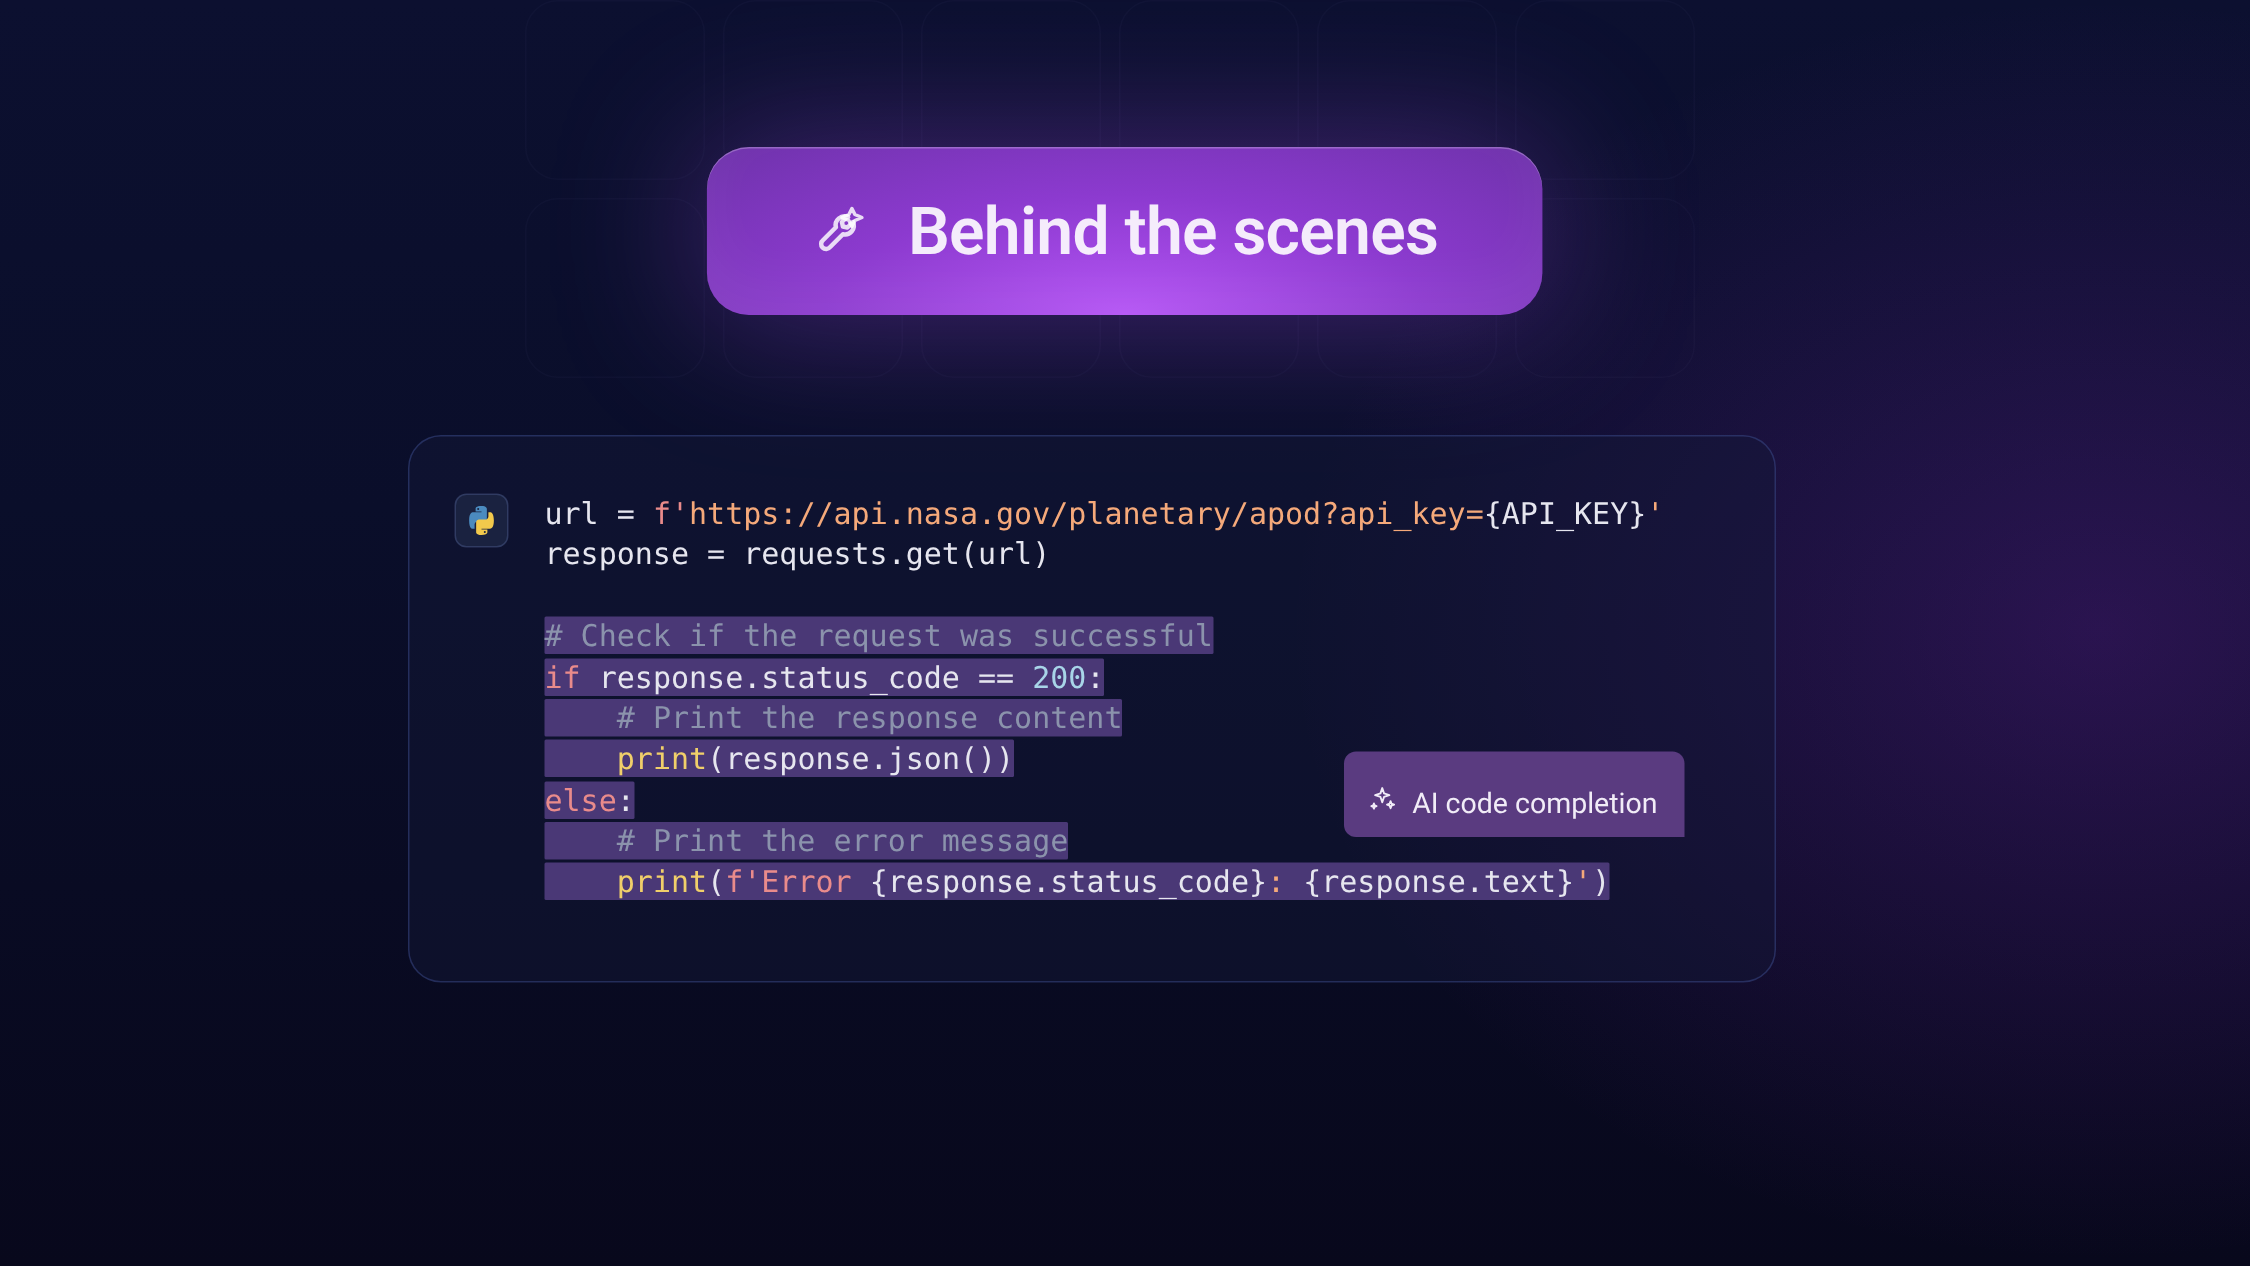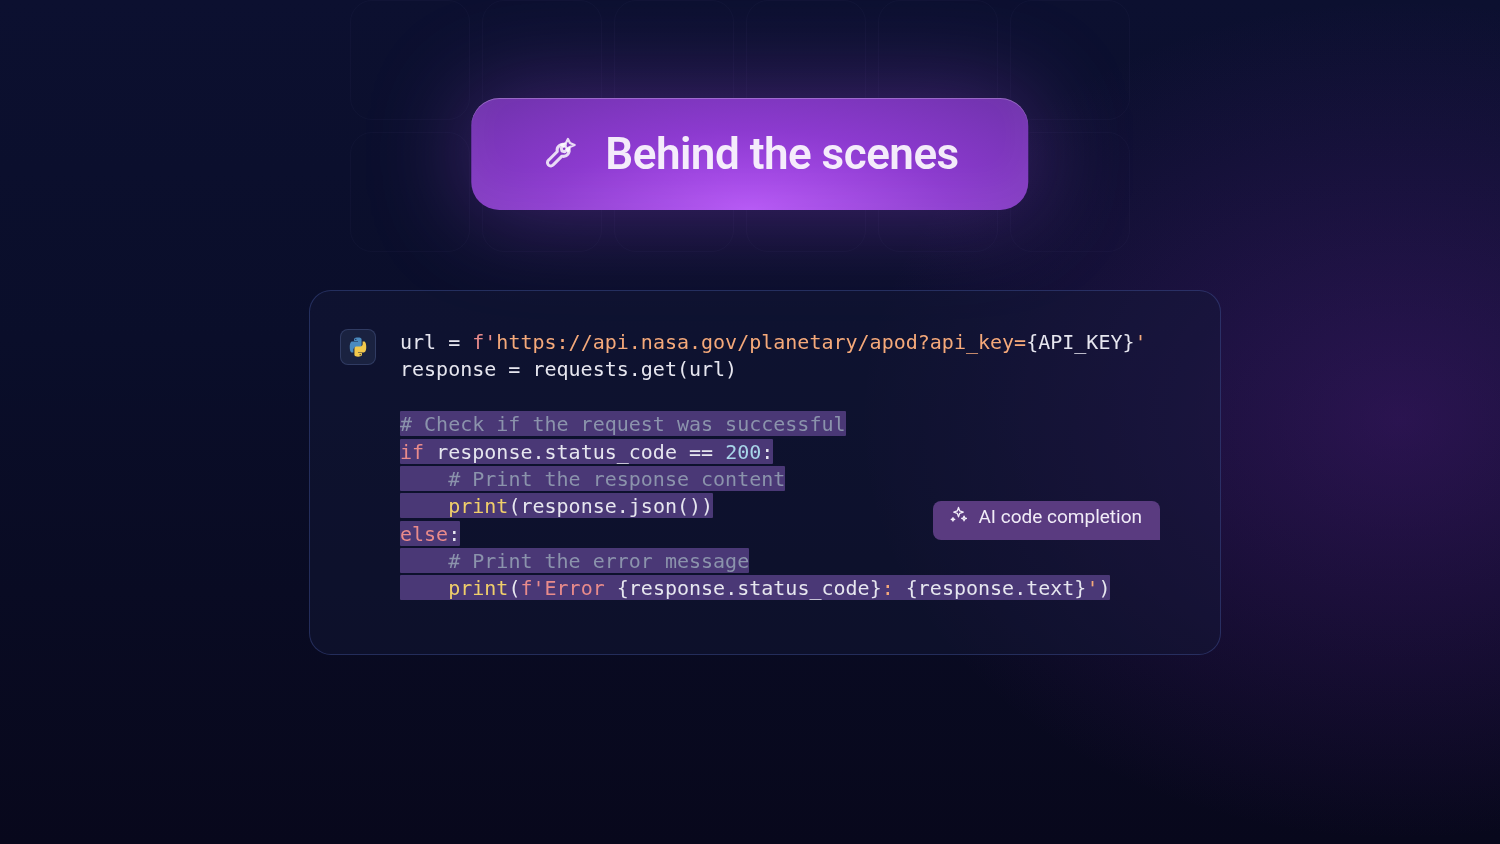--- a/index.html
+++ b/index.html
@@ -68,21 +68,20 @@
   
   .code-card {
     position: absolute;
     top: 290px;
     left: 272px;
     width: 912px;
     padding: 38px 42px 52px 42px;
     border-radius: 22px;
     background: rgba(20,25,55,0.45);
     border: 1px solid rgba(80,100,180,0.35);
-    margin-left: 37px;
   }
   .lang-badge {
     position: absolute;
     top: 38px;
     left: 30px;
     width: 36px;
     height: 36px;
     border-radius: 8px;
     background: #1a2240;
     border: 1px solid rgba(100,120,180,0.3);
@@ -106,23 +105,23 @@
   .code .tok-cm  { color: #8b93ac; }
   .code .tok-num { color: #a8d5e8; }
   .sel { background: #4a3876; border-radius: 1px; padding: 0.5px 0; }
 
   
   .ai-chip {
     position: absolute;
     top: 210px;
     right: 60px;
     display: flex;
-    align-items: flex-start;
+    align-items: flex-end;
     gap: 10px;
-    padding: 4px 18px 11px 16px;
+    padding: 22px 18px 11px 16px;
     background: #5a3b80;
     border-radius: 8px 8px 0 8px;
     color: #f1ecf7;
     font-size: 19px;
     font-weight: 450;
   }
   .ai-chip svg { width: 19px; height: 19px; }
 </style>
 </head>
 <body>

